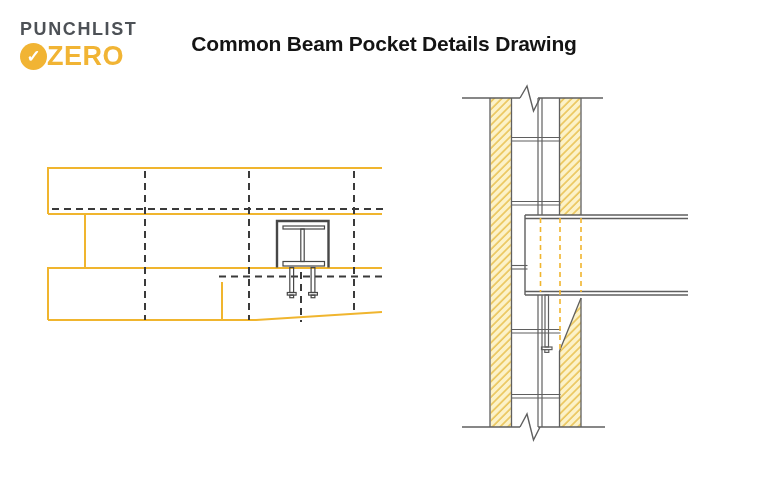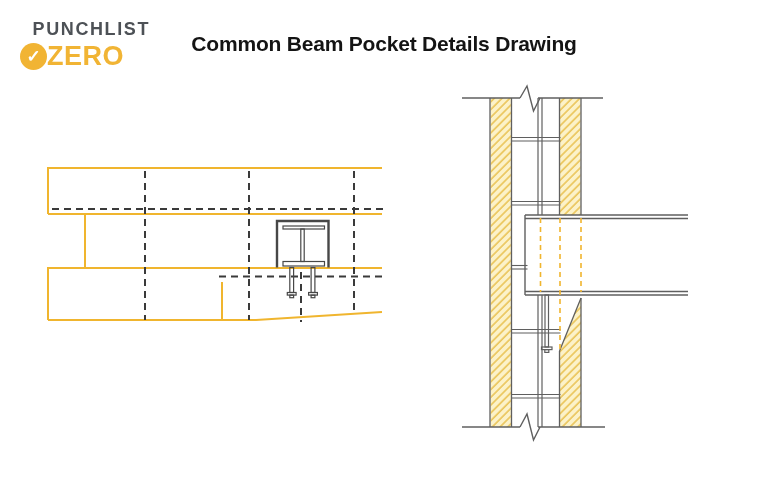--- a/index.html
+++ b/index.html
@@ -16,21 +16,21 @@
   }
   html,body{margin:0;padding:0;}
   body{
     width:768px;height:480px;position:relative;overflow:hidden;
     background:var(--page-bg);
     font-family:"Liberation Sans", sans-serif;
   }
   .logo{position:absolute;left:20px;top:20px;width:130px;}
   .logo-line1{
     display:block;color:var(--logo-gray);font-size:18px;font-weight:600;
-    letter-spacing:1.6px;line-height:1;transform:scaleY(1.05);text-align:right;
+    letter-spacing:1.6px;line-height:1;transform:scaleY(1.05);
   }
   .logo-row{display:flex;align-items:center;margin-top:4px;height:28px;}
   .check-circle{
     width:27px;height:27px;border-radius:50%;background:var(--brand-yellow);
     display:flex;align-items:center;justify-content:center;flex:0 0 auto;
   }
   .check-circle span{color:#fff;font-size:17px;font-weight:bold;line-height:1;}
   .logo-line2{
     color:var(--brand-yellow);font-size:27px;font-weight:bold;line-height:1;
     letter-spacing:0.5px;

